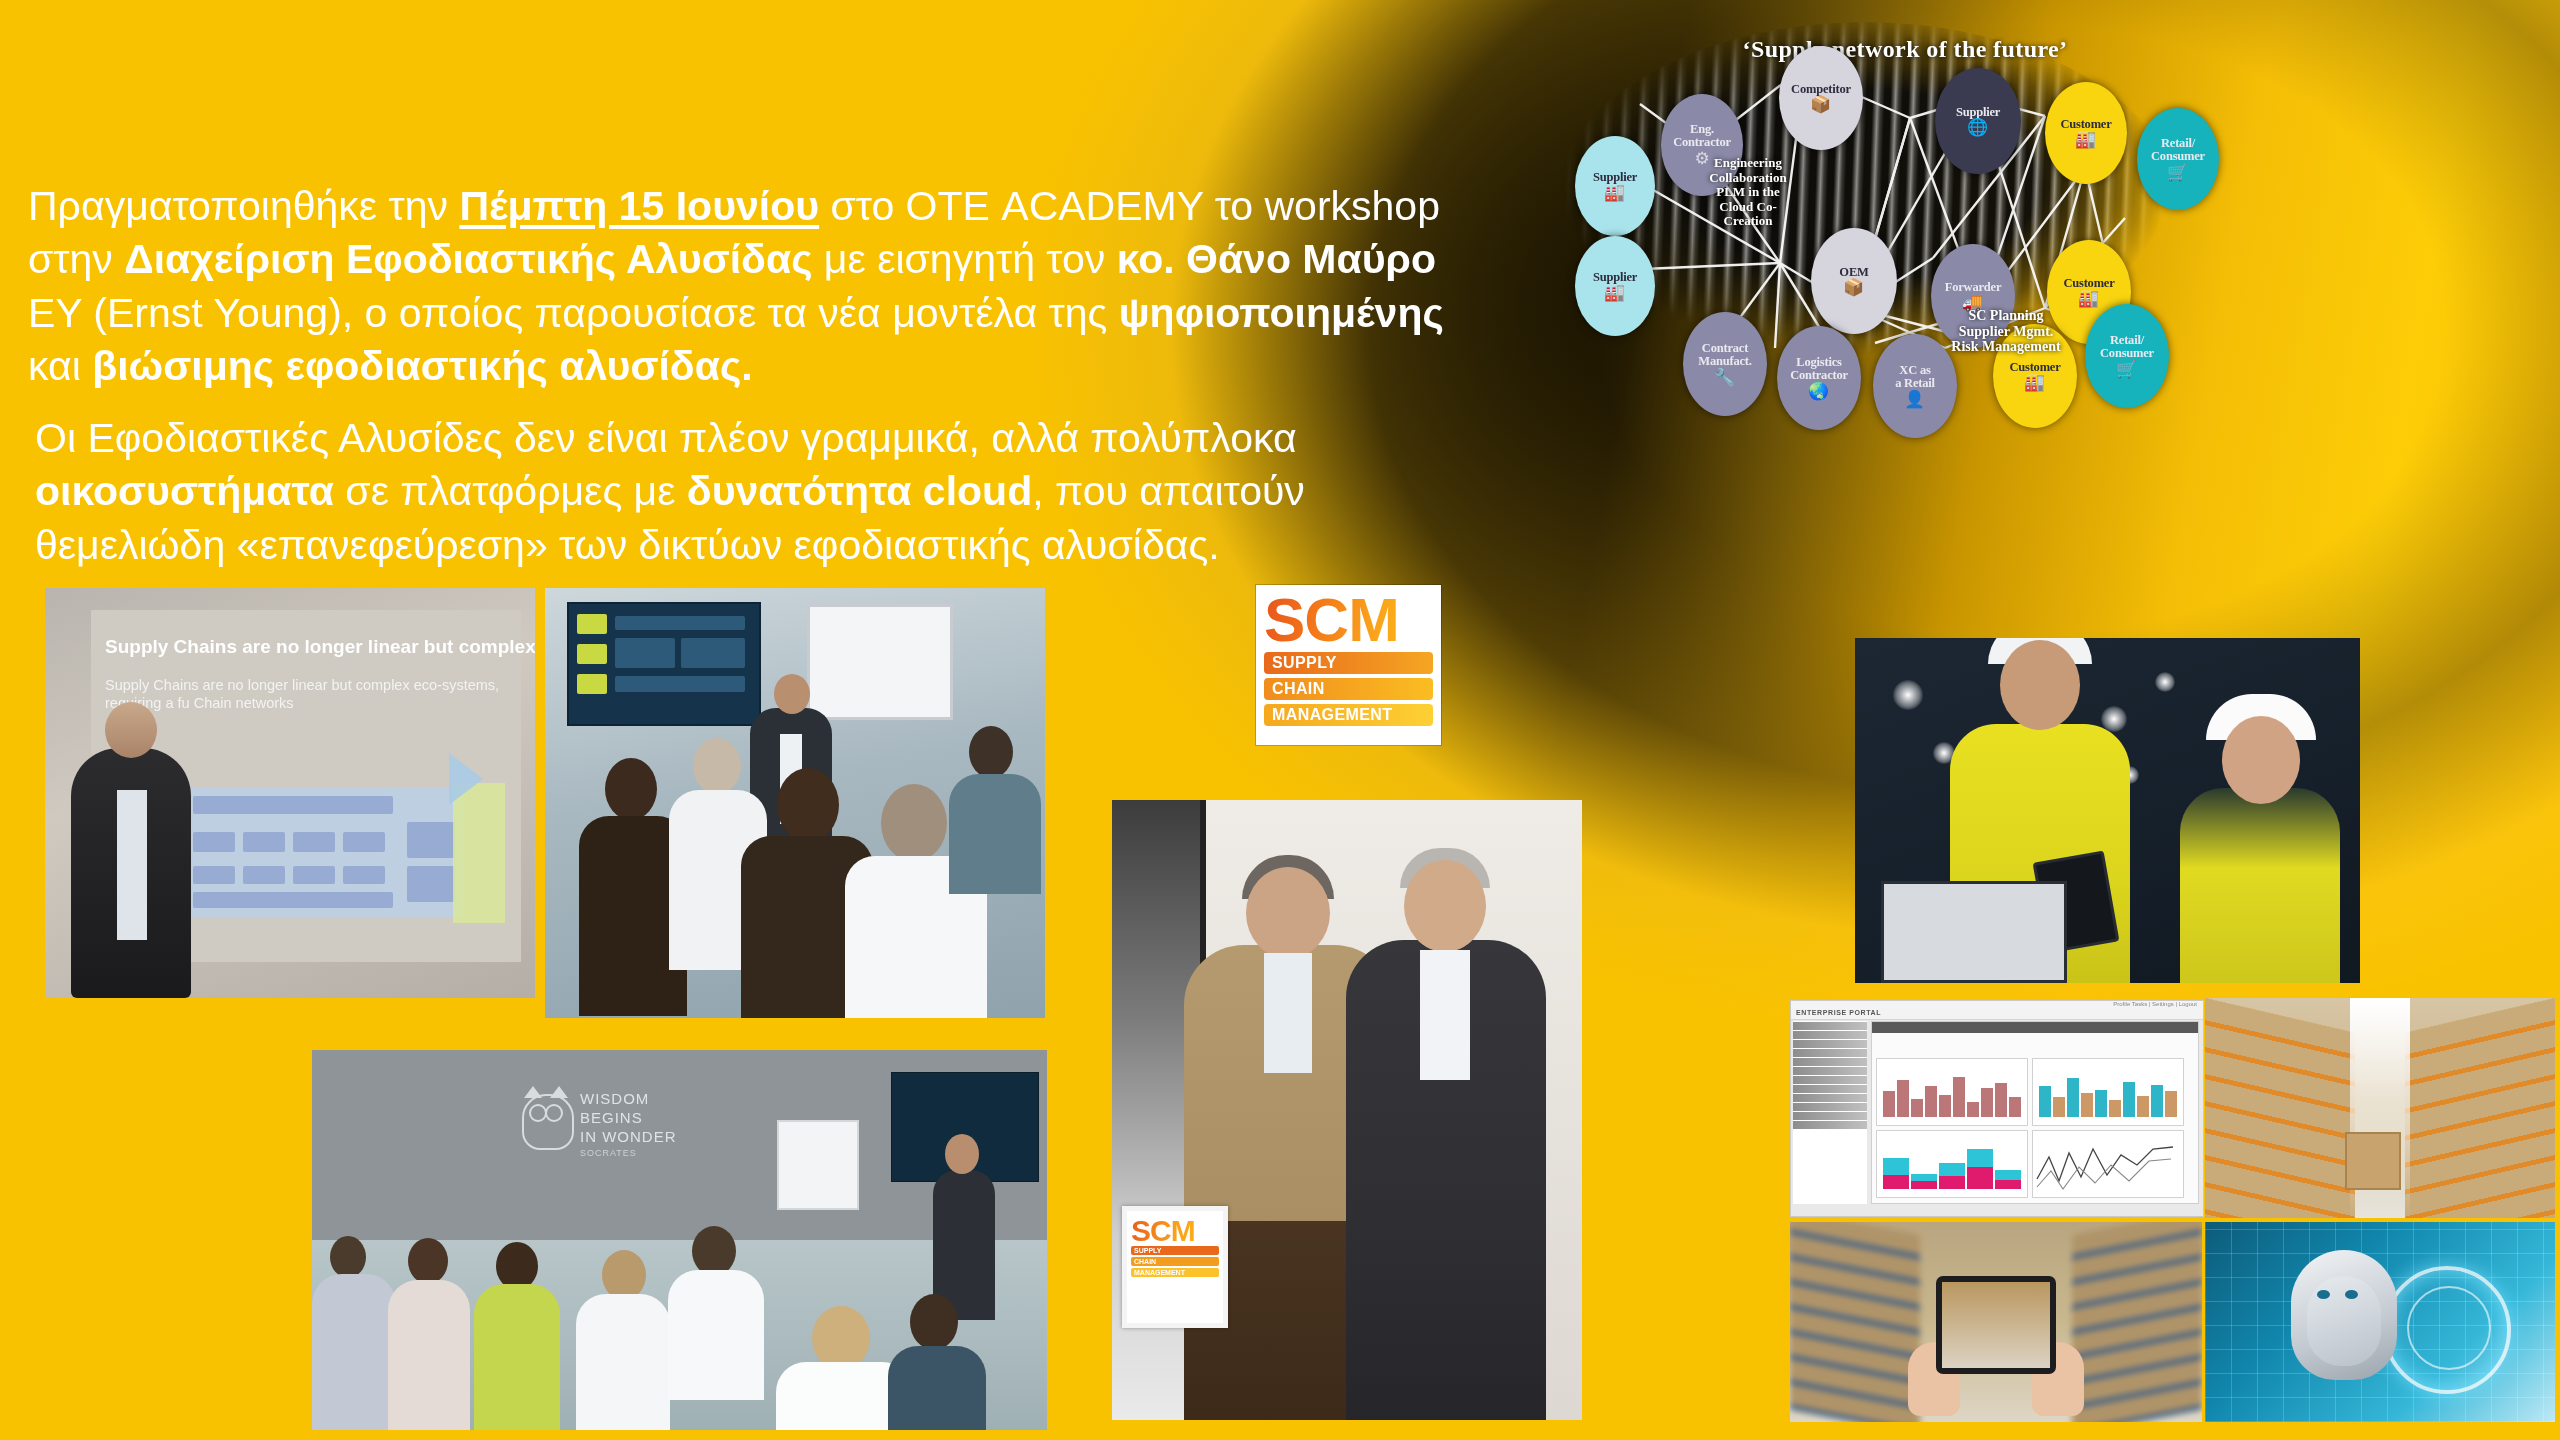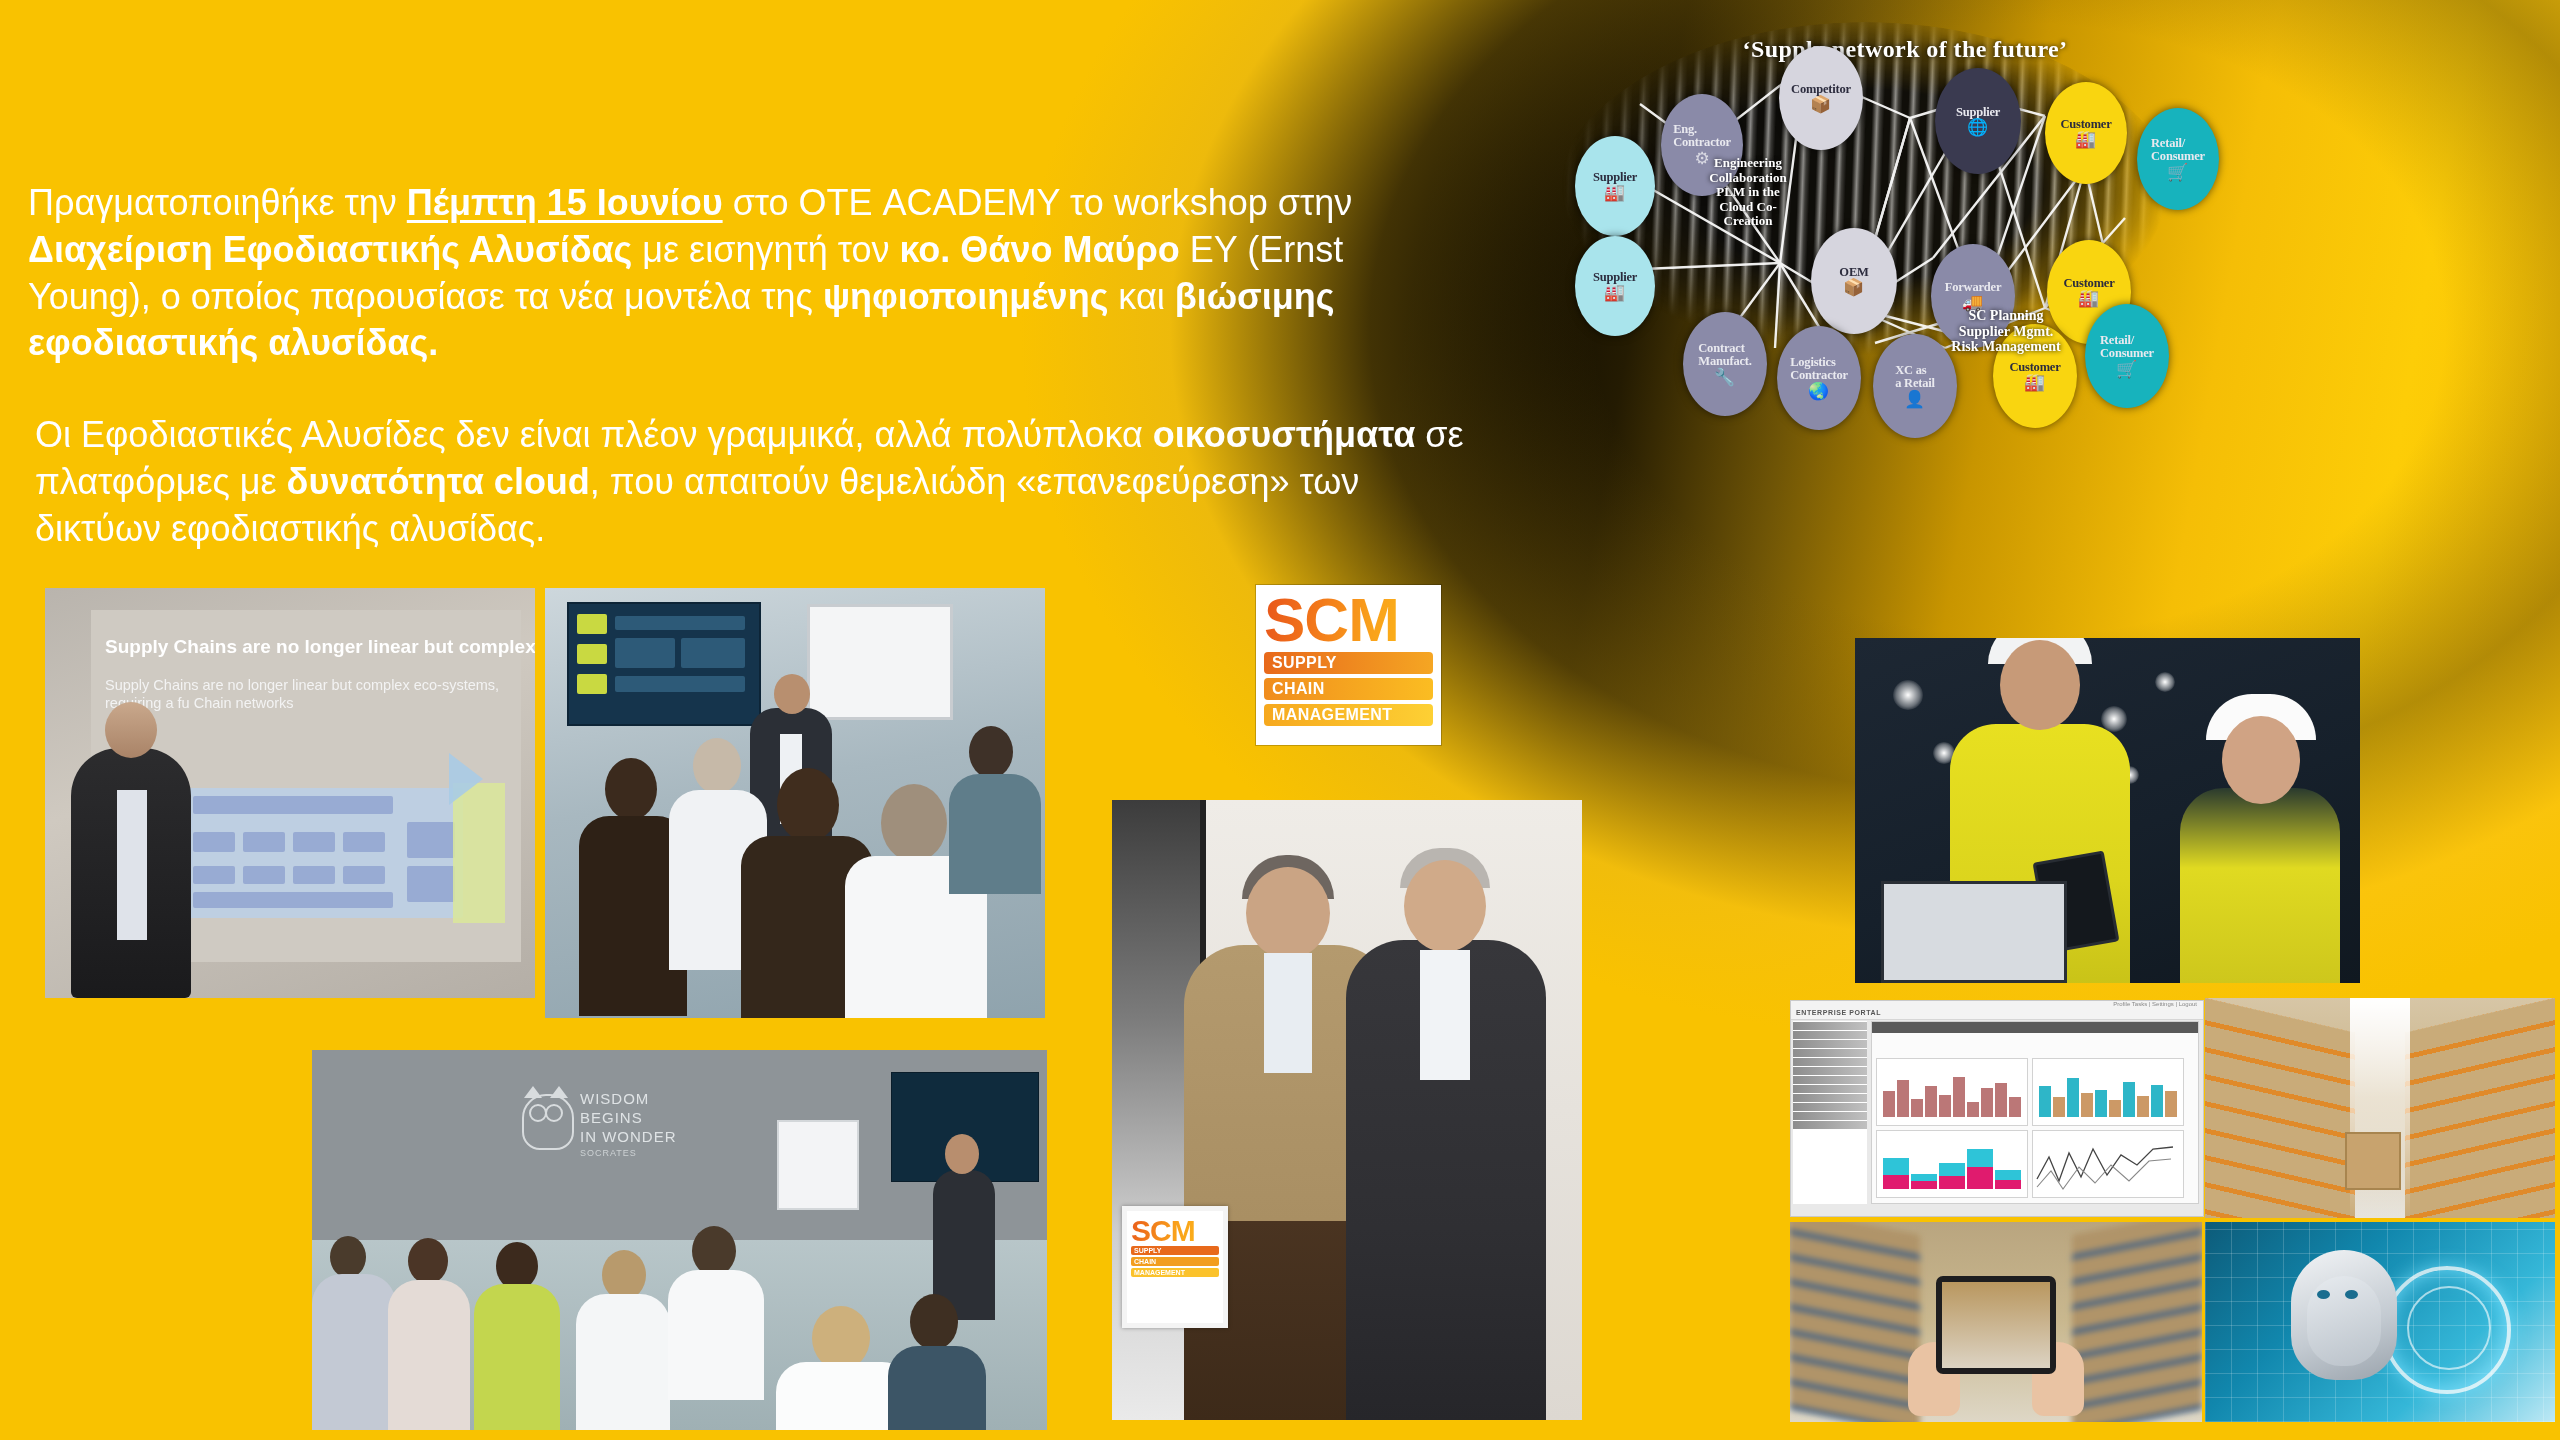--- a/index.html
+++ b/index.html
@@ -30,21 +30,21 @@
   .logo-e .m{top:27px;width:44px;height:11px;}
   .logo-e .bm{bottom:0;width:52px;height:12px;border-radius:0 0 7px 7px;}
   .logo-e .lf{left:0;top:0;width:12px;height:66px;border-radius:7px;}
   .logo-sub{color:#fff;font-size:13.5px;letter-spacing:.2px;font-weight:700;margin-top:7px;text-align:center;width:236px;}
 
   #headline{
     position:absolute;left:285px;top:82px;color:#fff;font-weight:700;font-size:34px;
     letter-spacing:1.2px;border-bottom:3px solid #fff;padding-bottom:5px;white-space:nowrap;
   }
 
-  .para{position:absolute;left:28px;color:#fff;font-size:36px;line-height:1.30;width:1430px;}
+  .para{position:absolute;left:28px;color:#fff;font-size:41px;line-height:1.30;width:1430px;}
   #para1{top:180px;}
   #para2{top:412px;margin-left:7px;}
   .para b{font-weight:700;}
   .para u{text-decoration:underline;text-underline-offset:5px;}
 
   
   #netdiag{position:absolute;left:1525px;top:8px;width:740px;height:360px;}
   #netdiag .chainbg{
     position:absolute;left:20px;top:14px;width:640px;height:340px;border-radius:50% 50% 46% 46%/58% 58% 42% 42%;
     background:
@@ -57,21 +57,21 @@
   }
   #netdiag svg.links{position:absolute;left:0;top:0;width:740px;height:360px;}
   #net-title{
     position:absolute;left:170px;top:28px;width:420px;text-align:center;color:#fff;
     font-family:"Liberation Serif",serif;font-weight:700;font-size:24px;letter-spacing:.4px;
     text-shadow:0 0 5px rgba(0,0,0,.9);
   }
   .node{position:absolute;border-radius:50%;display:flex;flex-direction:column;align-items:center;justify-content:center;
         box-shadow:0 0 8px rgba(0,0,0,.55);}
   .node .nlabel{font-family:"Liberation Serif",serif;font-weight:700;font-size:12.5px;line-height:1.02;
-        color:#2c2c3e;letter-spacing:-.2px;}
+        color:#2c2c3e;text-align:center;letter-spacing:-.2px;}
   .node.dark .nlabel{color:#e9e9ef;}
   .node .nicon{font-size:17px;line-height:1;margin-top:1px;color:#4a4a5c;}
   .node.dark .nicon{color:#d8d8e2;}
   .flabel{position:absolute;color:#fff;font-family:"Liberation Serif",serif;font-weight:700;
           font-size:13px;line-height:1.12;text-align:center;text-shadow:0 0 5px #000;}
 
   
   #scm-logo{position:absolute;left:1256px;top:585px;width:185px;height:160px;background:#fff;
             box-shadow:0 0 0 1px rgba(0,0,0,.2);padding:6px 8px 8px;box-sizing:border-box;}
   #scm-word{font-size:62px;font-weight:700;line-height:.92;letter-spacing:-1px;

